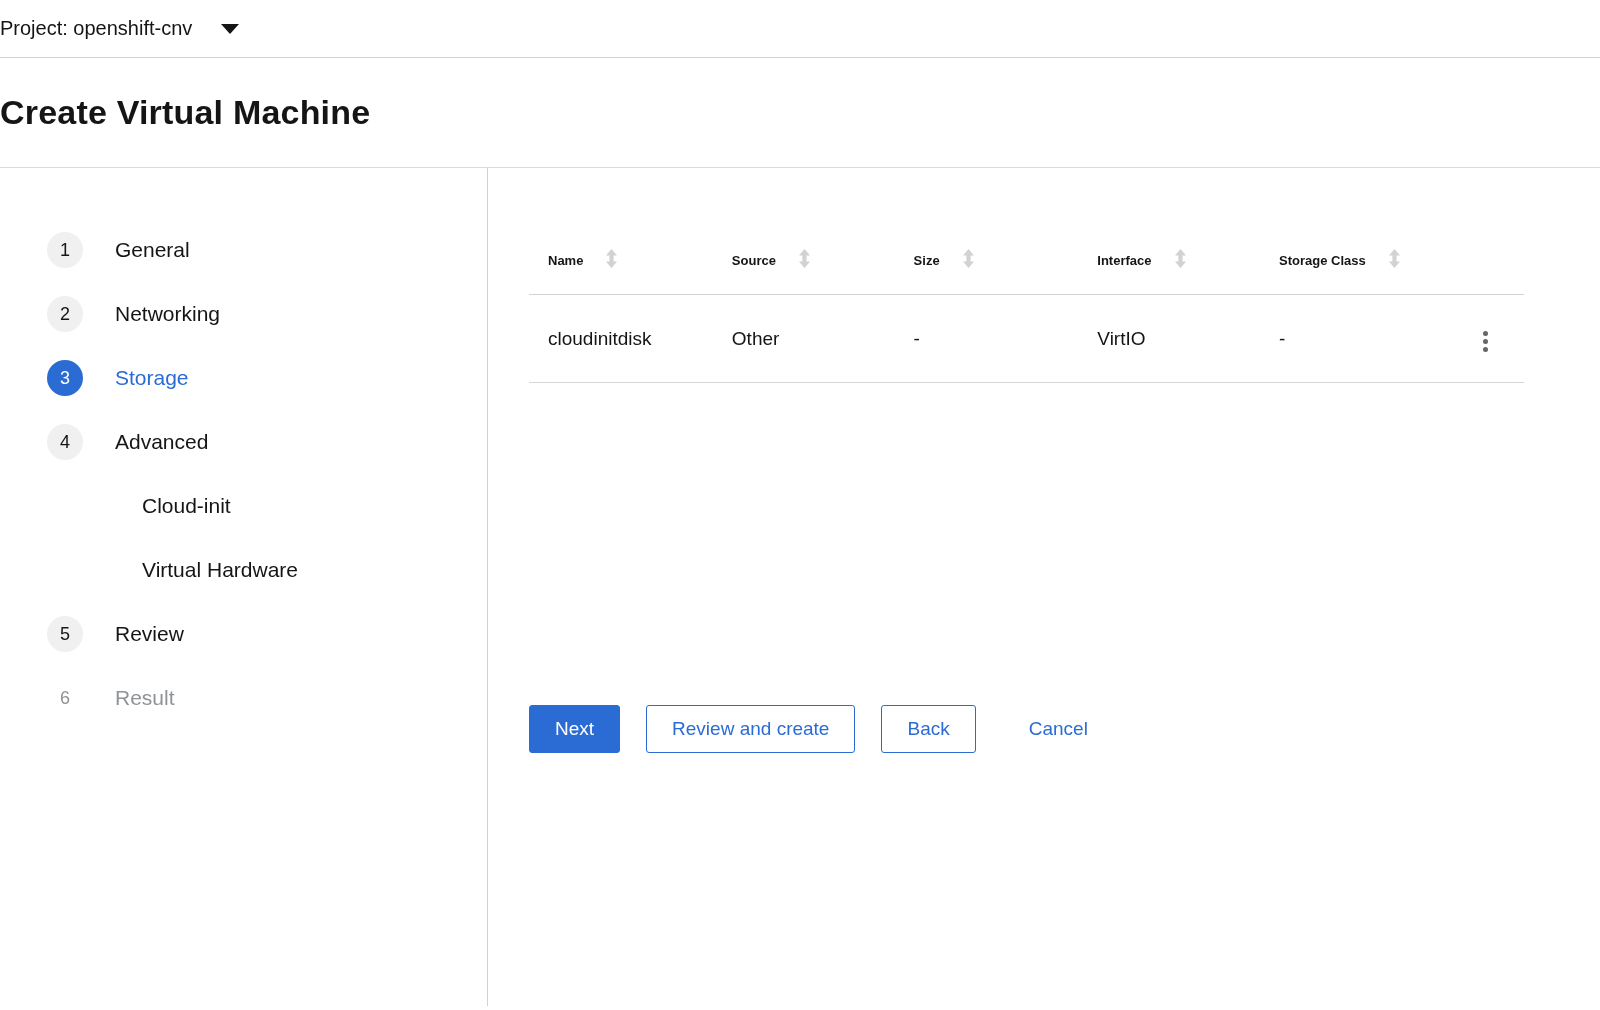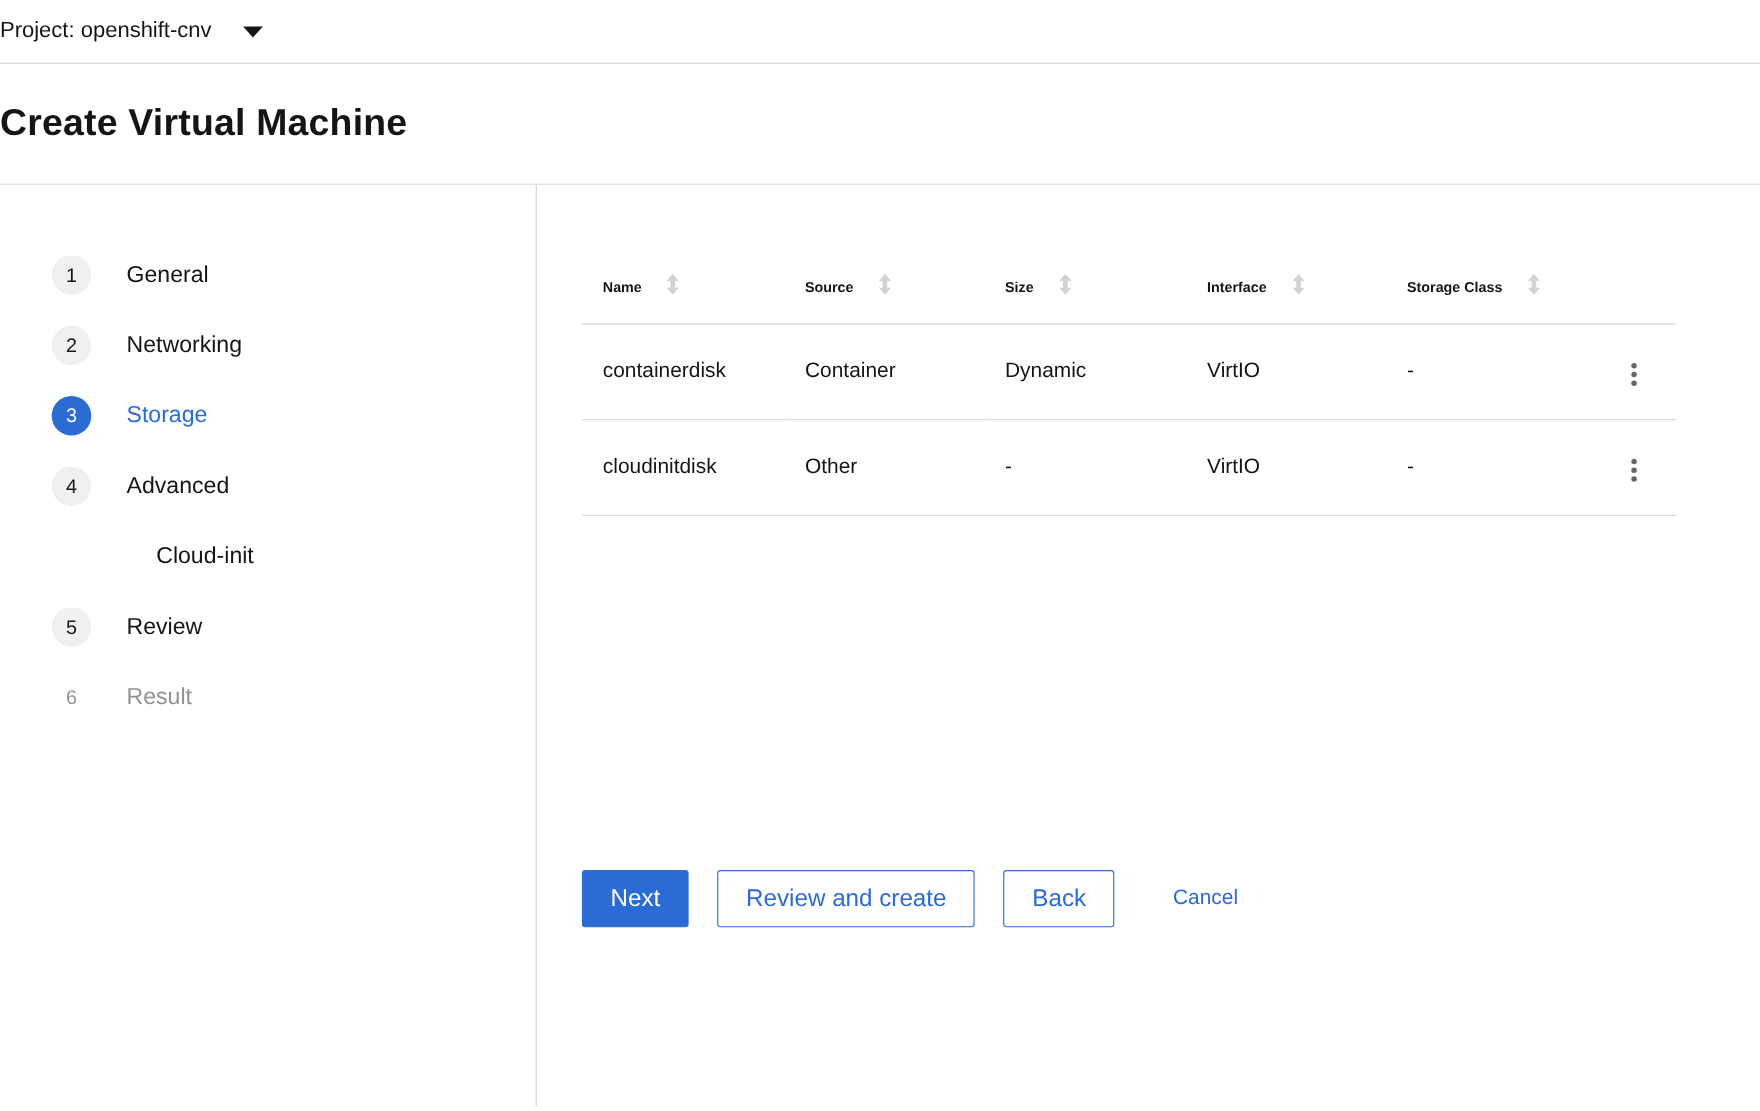--- a/index.html
+++ b/index.html
@@ -53,21 +53,21 @@
   .disks-table tbody tr { border-bottom:1px solid #d7d7d7; }
   .disks-table td { font-size:19px; padding:24px 8px 24px 19px; white-space:nowrap; }
   .sort-icon { margin-left:22px; vertical-align:-3px; }
   .kebab-btn { background:none; border:none; cursor:pointer; display:inline-flex;
     flex-direction:column; gap:3px; padding:6px; }
   .kebab-btn i { width:5px; height:5px; border-radius:50%; background:#63666a; display:block; }
   .td-actions { text-align:right; padding-right:30px !important; }
 
   
   .footer { display:flex; align-items:center; margin-top:322px; }
-  .btn { font-size:22px; border-radius:3px; padding:12px 25px; cursor:pointer;
+  .btn { font-size:19px; border-radius:3px; padding:12px 25px; cursor:pointer;
     font-family:inherit; }
   .btn-primary { background:#2b6bd4; color:#fff; border:1px solid #2b6bd4; }
   .btn-secondary { background:#fff; color:#2b6bd4; border:1px solid #2b6bd4; }
   .btn + .btn { margin-left:26px; }
   .link-btn { background:none; border:none; color:#2b6bd4; font-size:19px;
     margin-left:53px; cursor:pointer; font-family:inherit; }
 </style>
 </head>
 <body>
 
@@ -96,20 +96,23 @@
     <div class="step current">
       <span class="step-circle">3</span>
       <span class="step-label">Storage</span>
     </div>
     <div class="step">
       <span class="step-circle">4</span>
       <span class="step-label">Advanced</span>
     </div>
     <div class="step sub">
       <span class="step-label">Cloud-init</span>
+    </div>
+    <div class="step sub">
+      <span class="step-label">Virtual Hardware</span>
     </div>
     <div class="step">
       <span class="step-circle">5</span>
       <span class="step-label">Review</span>
     </div>
     <div class="step disabled">
       <span class="step-circle">6</span>
       <span class="step-label">Result</span>
     </div>
   </nav>
@@ -151,32 +154,20 @@
           <th>
             <span>Storage Class</span><svg class="sort-icon" width="13" height="19" viewBox="0 0 13 19">
                 <path d="M6.5 0 L12 6.5 H8.6 V12.5 H12 L6.5 19 L1 12.5 H4.4 V6.5 H1 Z" fill="#d2d2d2"></path>
               </svg>
           </th>
           <th></th>
         </tr>
       </thead>
       <tbody>
         <tr>
-          <td>containerdisk</td>
-          <td>Container</td>
-          <td>Dynamic</td>
-          <td>VirtIO</td>
-          <td>-</td>
-          <td class="td-actions"><button class="kebab-btn">
-                <i></i>
-                <i></i>
-                <i></i>
-              </button></td>
-        </tr>
-        <tr>
           <td>cloudinitdisk</td>
           <td>Other</td>
           <td>-</td>
           <td>VirtIO</td>
           <td>-</td>
           <td class="td-actions"><button class="kebab-btn">
                 <i></i>
                 <i></i>
                 <i></i>
               </button></td>

